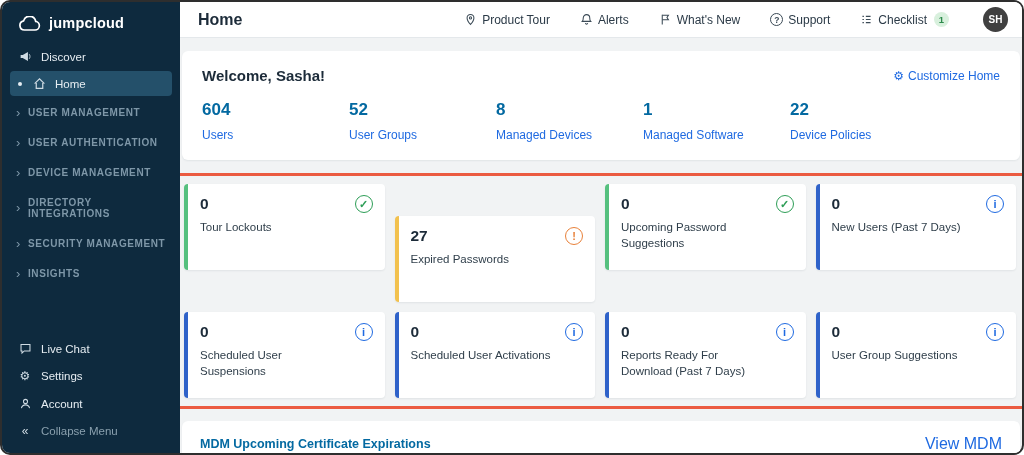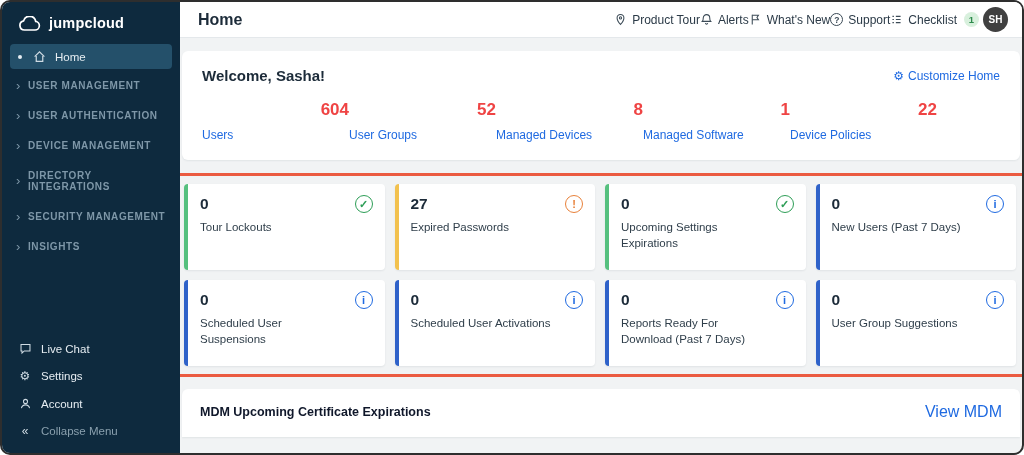--- a/index.html
+++ b/index.html
@@ -35,21 +35,21 @@
   .sidebar-footer .nav-item { padding: 7px 16px; }
   .nav-item.dim { color: #8aa0ae; }
 
   
   .content { flex: 1; display: flex; flex-direction: column; overflow: hidden; }
   .topbar {
     height: 36px; min-height: 36px; background: #fff; border-bottom: 1px solid #e4e8eb;
     display: flex; align-items: center; padding: 0 14px 0 18px;
   }
   .page-title { font-size: 16px; font-weight: 700; color: #1c2b39; }
-  .topbar-actions { margin-left: auto; display: flex; align-items: center; gap: 0; }
+  .topbar-actions { margin-left: auto; display: flex; align-items: center; gap: 30px; }
   .action-item { display: flex; align-items: center; gap: 5px; font-size: 12px; color: #2b3a47; cursor: pointer; }
   .action-icon { display: inline-flex; color: #3b4a56; }
   .q-circle {
     width: 13px; height: 13px; border: 1.2px solid #3b4a56; border-radius: 50%;
     display: inline-flex; align-items: center; justify-content: center;
     font-size: 8.5px; font-weight: 700; color: #3b4a56;
   }
   .badge {
     min-width: 15px; height: 15px; border-radius: 50%; font-size: 9.5px; font-weight: 700;
     display: inline-flex; align-items: center; justify-content: center; margin-left: 2px;
@@ -61,61 +61,70 @@
 
   
   .main { flex: 1; padding: 13px 2px 0; overflow: hidden; }
   .panel { background: #fff; border-radius: 6px; box-shadow: 0 1px 2px rgba(20,40,60,.07); }
   .welcome { padding: 16px 20px 18px; }
   .welcome-head { display: flex; align-items: center; justify-content: space-between; }
   .welcome-title { font-size: 15px; font-weight: 700; color: #1c2b39; }
   .customize { display: flex; align-items: center; gap: 4px; font-size: 12px; cursor: pointer; }
   .stats { display: flex; margin-top: 16px; }
   .stat { width: 147px; }
-  .stat-value { font-size: 17px; font-weight: 700; color: #ef4444; text-align: right; }
+  .stat-value { font-size: 17px; font-weight: 700; color: #0369a1; }
   .stat-label { font-size: 12px; margin-top: 8px; cursor: pointer; }
 
   .annotation {
     margin: 13px -8px 0 -10px; border: 3px solid #eb5b41; border-radius: 4px; padding: 8px 9px;
   }
   .cards-grid { display: grid; grid-template-columns: repeat(4, 1fr); gap: 10px; }
   .card {
     background: #fff; border-radius: 4px; border-left: 4px solid #ccc;
     padding: 11px 12px 10px; height: 86px; box-shadow: 0 1px 2px rgba(20,40,60,.08); cursor: pointer;
   }
   .card-top { display: flex; align-items: flex-start; justify-content: space-between; }
   .card-value { font-size: 15.5px; font-weight: 700; color: #1c2b39; }
   .status-icon {
     width: 18px; height: 18px; border: 1.5px solid; border-radius: 50%;
     display: flex; align-items: center; justify-content: center;
     font-size: 11px; font-weight: 700; font-style: normal;
   }
   .card-label { font-size: 11.5px; font-weight: 500; color: #2f3e4a; margin-top: 7px; line-height: 1.35; max-width: 140px; }
 
   .mdm { margin-top: 12px; border-radius: 6px 6px 0 0; padding: 14px 18px 16px; display: flex; align-items: center; justify-content: space-between; }
-  .mdm-title { font-size: 12.5px; font-weight: 700; color: #0f172a; }
+  .mdm-title { font-size: 12.5px; font-weight: 700; color: #0369a1; }
   .mdm-link { font-size: 16px; cursor: pointer; }
   .blue { color: #1f6ae1; }
   svg { display: block; }
 </style>
 </head>
 <body>
 
 <div class="window">
 
   <div class="sidebar">
     <div class="logo-row">
       <span>
         <svg width="24" height="15" viewBox="0 0 24 15">
             <path d="M6.5 14h10.5a4.3 4.3 0 0 0 .7-8.55A6.2 6.2 0 0 0 5.6 4.9 4.6 4.6 0 0 0 6.5 14Z" stroke="#fff" stroke-width="1.7" fill="none"></path>
           </svg>
       </span>
       <span class="logo-text">jumpcloud</span>
     </div>
 
+    <div class="nav-item">
+      <span class="nav-icon">
+        <svg width="13" height="13" viewBox="0 0 16 16">
+            <path d="M2 6.2v3.6h2.6L11 13.6V2.4L4.6 6.2H2z" fill="currentColor"></path>
+            <path d="M12.6 5.2c1.2 1 1.2 4.6 0 5.6" stroke="currentColor" stroke-width="1.1" fill="none"></path>
+          </svg>
+      </span>
+      <span>Discover</span>
+    </div>
 
     <div class="nav-item active">
       <span class="active-dot"></span>
       <span class="nav-icon">
         <svg width="13" height="13" viewBox="0 0 16 16" fill="none" stroke="currentColor" stroke-width="1.5">
             <path d="M2 8.2 8 2.2l6 6"></path>
             <path d="M4 7.4V14h8V7.4"></path>
           </svg>
       </span>
       <span>Home</span>
@@ -262,34 +271,34 @@
         <div class="cards-grid">
 
           <div class="card" style="border-left-color: rgb(85, 192, 126);">
             <div class="card-top">
               <span class="card-value">0</span>
               <span class="status-icon" style="color: rgb(46, 158, 87); border-color: rgb(46, 158, 87);">✓</span>
             </div>
             <div class="card-label">Tour Lockouts</div>
           </div>
 
-          <div class="card" style="border-left-color: rgb(242, 193, 78);">
+          <div class="card" style="border-left-color: rgb(242, 193, 78); margin-top: 32px;">
             <div class="card-top">
               <span class="card-value">27</span>
               <span class="status-icon" style="color: rgb(232, 129, 58); border-color: rgb(232, 129, 58);">!</span>
             </div>
             <div class="card-label">Expired Passwords</div>
           </div>
 
           <div class="card" style="border-left-color: rgb(85, 192, 126);">
             <div class="card-top">
               <span class="card-value">0</span>
               <span class="status-icon" style="color: rgb(46, 158, 87); border-color: rgb(46, 158, 87);">✓</span>
             </div>
-            <div class="card-label">Upcoming Settings Expirations</div>
+            <div class="card-label">Upcoming Password Suggestions</div>
           </div>
 
           <div class="card" style="border-left-color: rgb(47, 98, 201);">
             <div class="card-top">
               <span class="card-value">0</span>
               <span class="status-icon" style="color: rgb(31, 106, 225); border-color: rgb(31, 106, 225);">i</span>
             </div>
             <div class="card-label">New Users (Past 7 Days)</div>
           </div>
 

